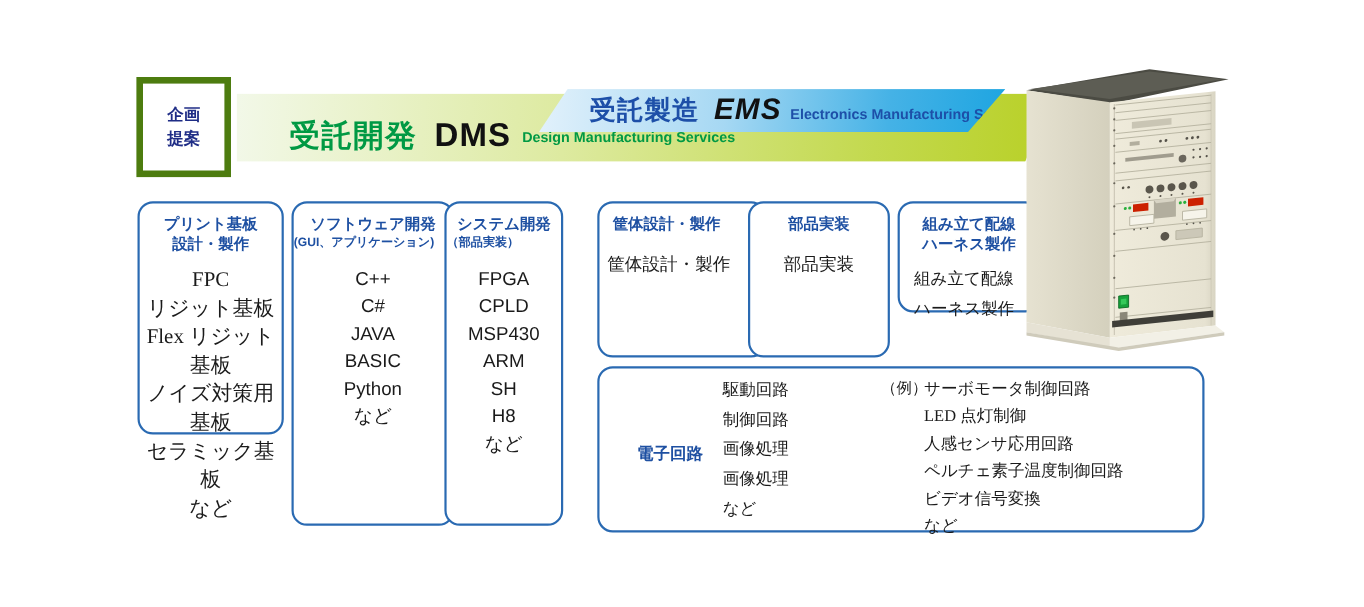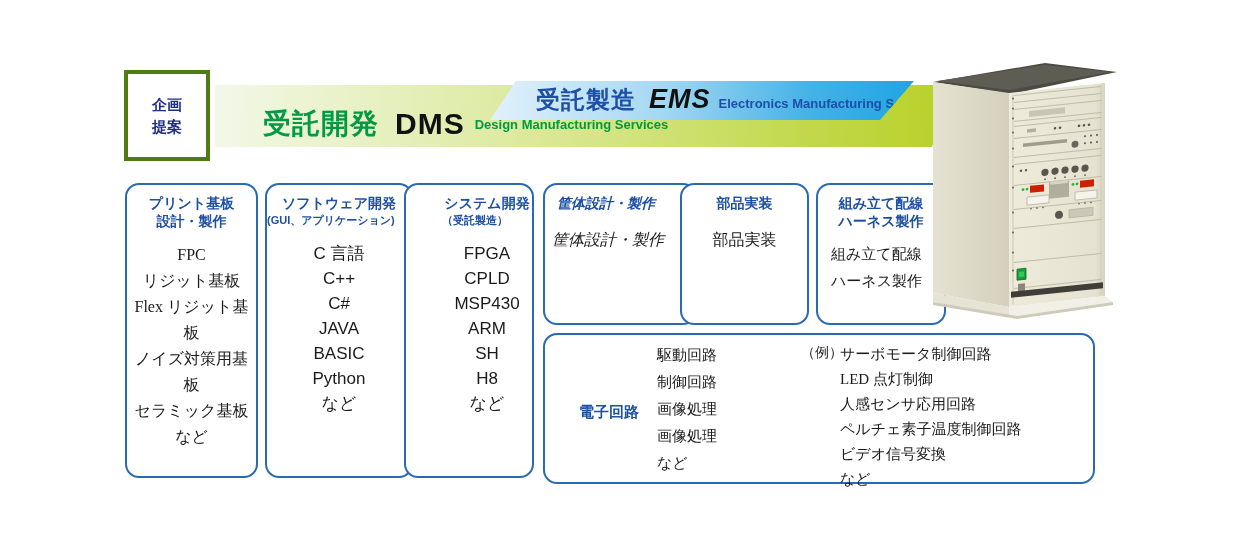--- a/index.html
+++ b/index.html
@@ -1,21 +1,21 @@
 <!DOCTYPE html>
 <html><head>
 <meta charset="utf-8">
 <style>
   html,body{margin:0;padding:0;background:#ffffff;}
   .stage{position:relative;width:1240px;height:552px;background:#ffffff;overflow:hidden;
          font-family:"Liberation Sans",sans-serif;}
 
   
   .planning-box{position:absolute;left:124px;top:70px;width:86px;height:91px;
-    background:#ffffff;border:4px solid #4d7c0f;box-sizing:border-box;
+    background:#ffffff;border:6px solid #4d7c0f;box-sizing:border-box;
     display:flex;align-items:center;justify-content:center;}
   .planning-box span{color:#1f2d86;font-weight:bold;font-size:15px;line-height:1.45;
     text-align:center;white-space:pre-line;}
 
   
   .banner-green{position:absolute;left:215px;top:85px;width:743px;height:62px;
     background:linear-gradient(93deg,#f2f8e8 0%,#ddeaa0 40%,#c3d94e 78%,#b8d026 100%);
     clip-path:polygon(0 0,100% 0,calc(100% - 26px) 100%,0 100%);}
   .banner-green-text{position:absolute;left:48px;top:20px;display:flex;align-items:center;white-space:nowrap;}
   .bg-title{color:#009944;font-weight:bold;font-size:28px;letter-spacing:1px;}
@@ -26,35 +26,35 @@
     background:linear-gradient(94deg,#e2f1fb 0%,#a6d8f3 40%,#45b2e6 75%,#1ea5e1 100%);
     clip-path:polygon(26px 0,100% 0,calc(100% - 34px) 100%,0 100%);}
   .banner-blue-text{position:absolute;left:46px;top:3px;display:flex;align-items:baseline;white-space:nowrap;}
   .bb-title{color:#1d4fa8;font-weight:bold;font-size:24px;letter-spacing:1px;}
   .bb-acr{color:#111111;font-weight:bold;font-size:27px;margin-left:13px;letter-spacing:1px;font-style:italic;}
   .bb-sub{color:#1d4fa8;font-weight:bold;font-size:13px;margin-left:8px;}
 
   
   .sbox{position:absolute;background:#ffffff;border:2px solid #2a6ab2;border-radius:14px;
     box-sizing:border-box;}
-  #box1{left:125px;top:183px;width:133px;height:295px;}
+  #box1{left:125px;top:183px;width:133px;height:212px;}
   #box2{left:265px;top:183px;width:148px;height:295px;}
-  #box3{left:404px;top:183px;width:130px;height:295px;padding-left:36px;}
-  #box4{left:543px;top:183px;width:154px;height:142px;font-style:italic;}
+  #box3{left:404px;top:183px;width:108px;height:295px;}
+  #box4{left:543px;top:183px;width:154px;height:142px;}
   #box5{left:680px;top:183px;width:129px;height:142px;}
-  #box6{left:816px;top:183px;width:130px;height:142px;}
+  #box6{left:816px;top:183px;width:130px;height:101px;}
 
   .sbox-title{color:#1e50a2;font-weight:bold;font-size:14px;line-height:1.3;
     text-align:center;margin-top:9px;white-space:pre-line;}
   .sbox-title.left{text-align:left;padding-left:12px;}
   .sbox-sub{color:#1e50a2;font-weight:bold;font-size:11px;text-align:left;margin-top:1px;}
 
   .ilist{text-align:center;color:#1a1a1a;}
   .ilist-serif{font-family:"Liberation Serif",serif;}
-  #box1 .ilist{margin-top:12px;font-size:16px;line-height:26px;}
+  #box1 .ilist{margin-top:12px;font-size:19px;line-height:26px;}
   #box2 .ilist{margin-top:13px;font-size:17px;line-height:25px;}
   #box3 .ilist{margin-top:13px;font-size:17px;line-height:25px;}
   #box4 .ilist{margin-top:18px;font-size:16px;text-align:left;padding-left:7px;}
   #box5 .ilist{margin-top:18px;font-size:16px;}
   #box6 .ilist{margin-top:11px;font-size:15px;line-height:27px;text-align:left;padding-left:13px;}
 
   
   #ebox{left:543px;top:333px;width:552px;height:151px;}
   .e-label{position:absolute;left:34px;top:68px;color:#1e50a2;font-weight:bold;font-size:15px;text-align:center;}
   .e-list{position:absolute;left:112px;top:7px;font-family:"Liberation Serif",serif;
@@ -103,33 +103,32 @@
         <div>ノイズ対策用基板</div>
         <div>セラミック基板</div>
         <div>など</div>
       </div>
   </div>
 
   <div class="sbox" id="box2">
     <div class="sbox-title">ソフトウェア開発</div>
     <div class="sbox-sub">(GUI、アプリケーション)</div>
     <div class="ilist">
-        <div>C 言語</div>
         <div>C++</div>
         <div>C#</div>
         <div>JAVA</div>
         <div>BASIC</div>
         <div>Python</div>
         <div>など</div>
       </div>
   </div>
 
   <div class="sbox" id="box3">
     <div class="sbox-title">システム開発</div>
-    <div class="sbox-sub">（受託製造）</div>
+    <div class="sbox-sub">（部品実装）</div>
     <div class="ilist">
         <div>FPGA</div>
         <div>CPLD</div>
         <div>MSP430</div>
         <div>ARM</div>
         <div>SH</div>
         <div>H8</div>
         <div>など</div>
       </div>
   </div>

